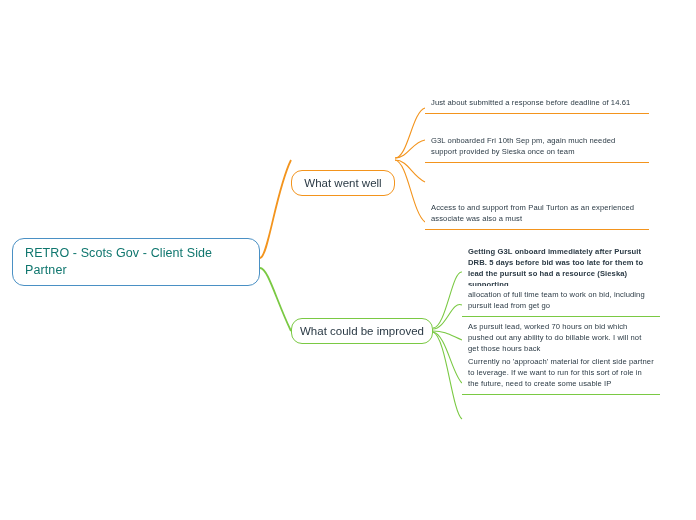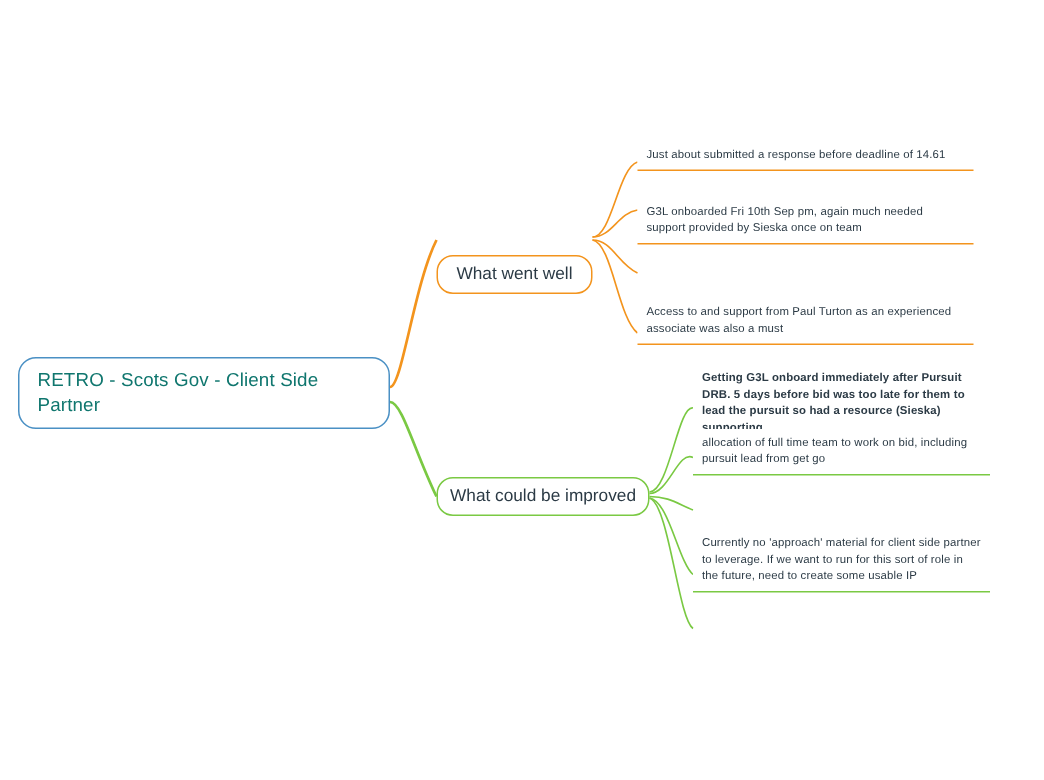--- a/index.html
+++ b/index.html
@@ -128,15 +128,16 @@
   <div class="node branch-node branch-improve">
     <span class="label">What could be improved</span>
   </div>
 
   <div class="leaf leaf-good" style="left:425px; top:94px; width:224px;">Just about submitted a response before deadline of 14.61</div>
   <div class="leaf leaf-good" style="left:425px; top:132px; width:224px;">G3L onboarded Fri 10th Sep pm, again much needed support provided by Sieska once on team</div>
   <div class="leaf leaf-good" style="left:425px; top:199px; width:224px;">Access to and support from Paul Turton as an experienced associate was also a must</div>
 
   <div class="leaf leaf-improve" style="left:462px; top:243px; width:198px;font-weight:bold;">Getting G3L onboard immediately after Pursuit DRB.  5 days before bid was too late for them to lead the pursuit so had a resource (Sieska) supporting.</div>
   <div class="leaf leaf-improve" style="left:462px; top:286px; width:198px;">allocation of full time team to work on bid, including pursuit lead from get go</div>
+  <div class="leaf leaf-improve" style="left:462px; top:318px; width:198px;">As pursuit lead, worked 70 hours on bid which pushed out any ability to do billable work.  I will not get those hours back</div>
   <div class="leaf leaf-improve" style="left:462px; top:353px; width:198px;">Currently no 'approach' material for client side partner  to leverage.  If we want to run for this sort of role in the future, need to create some usable IP</div>
 
 </div>
 
 </body></html>

